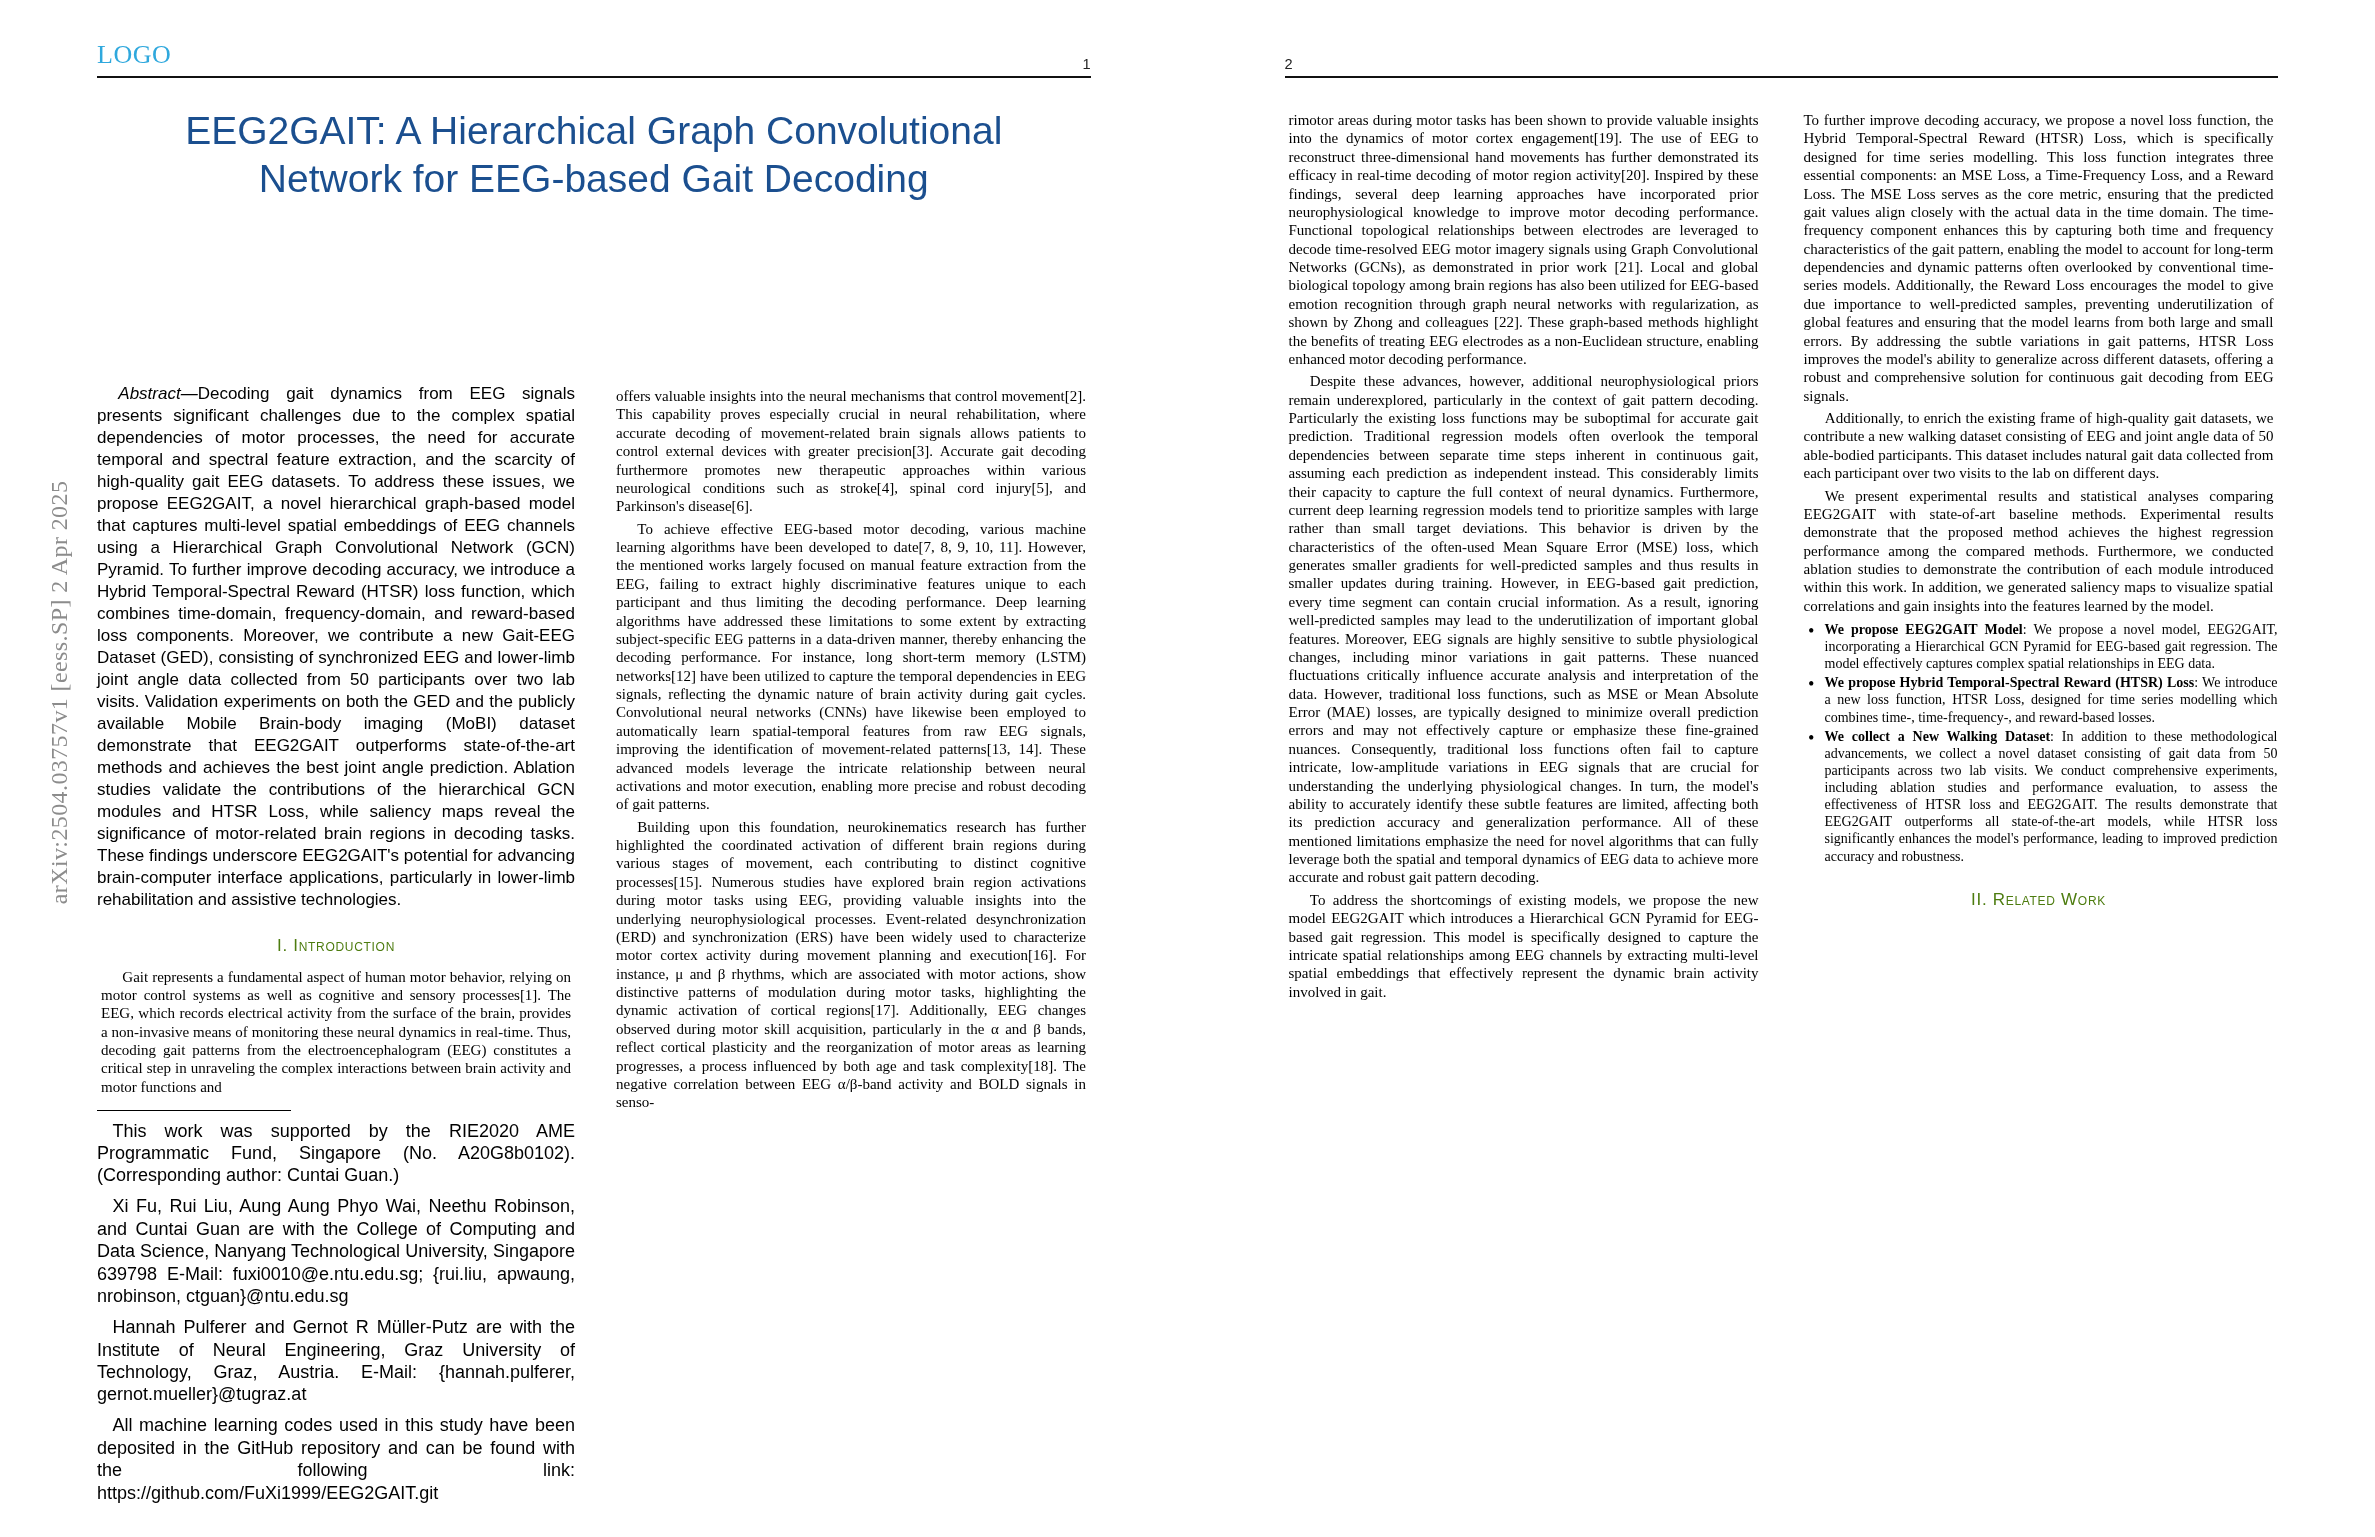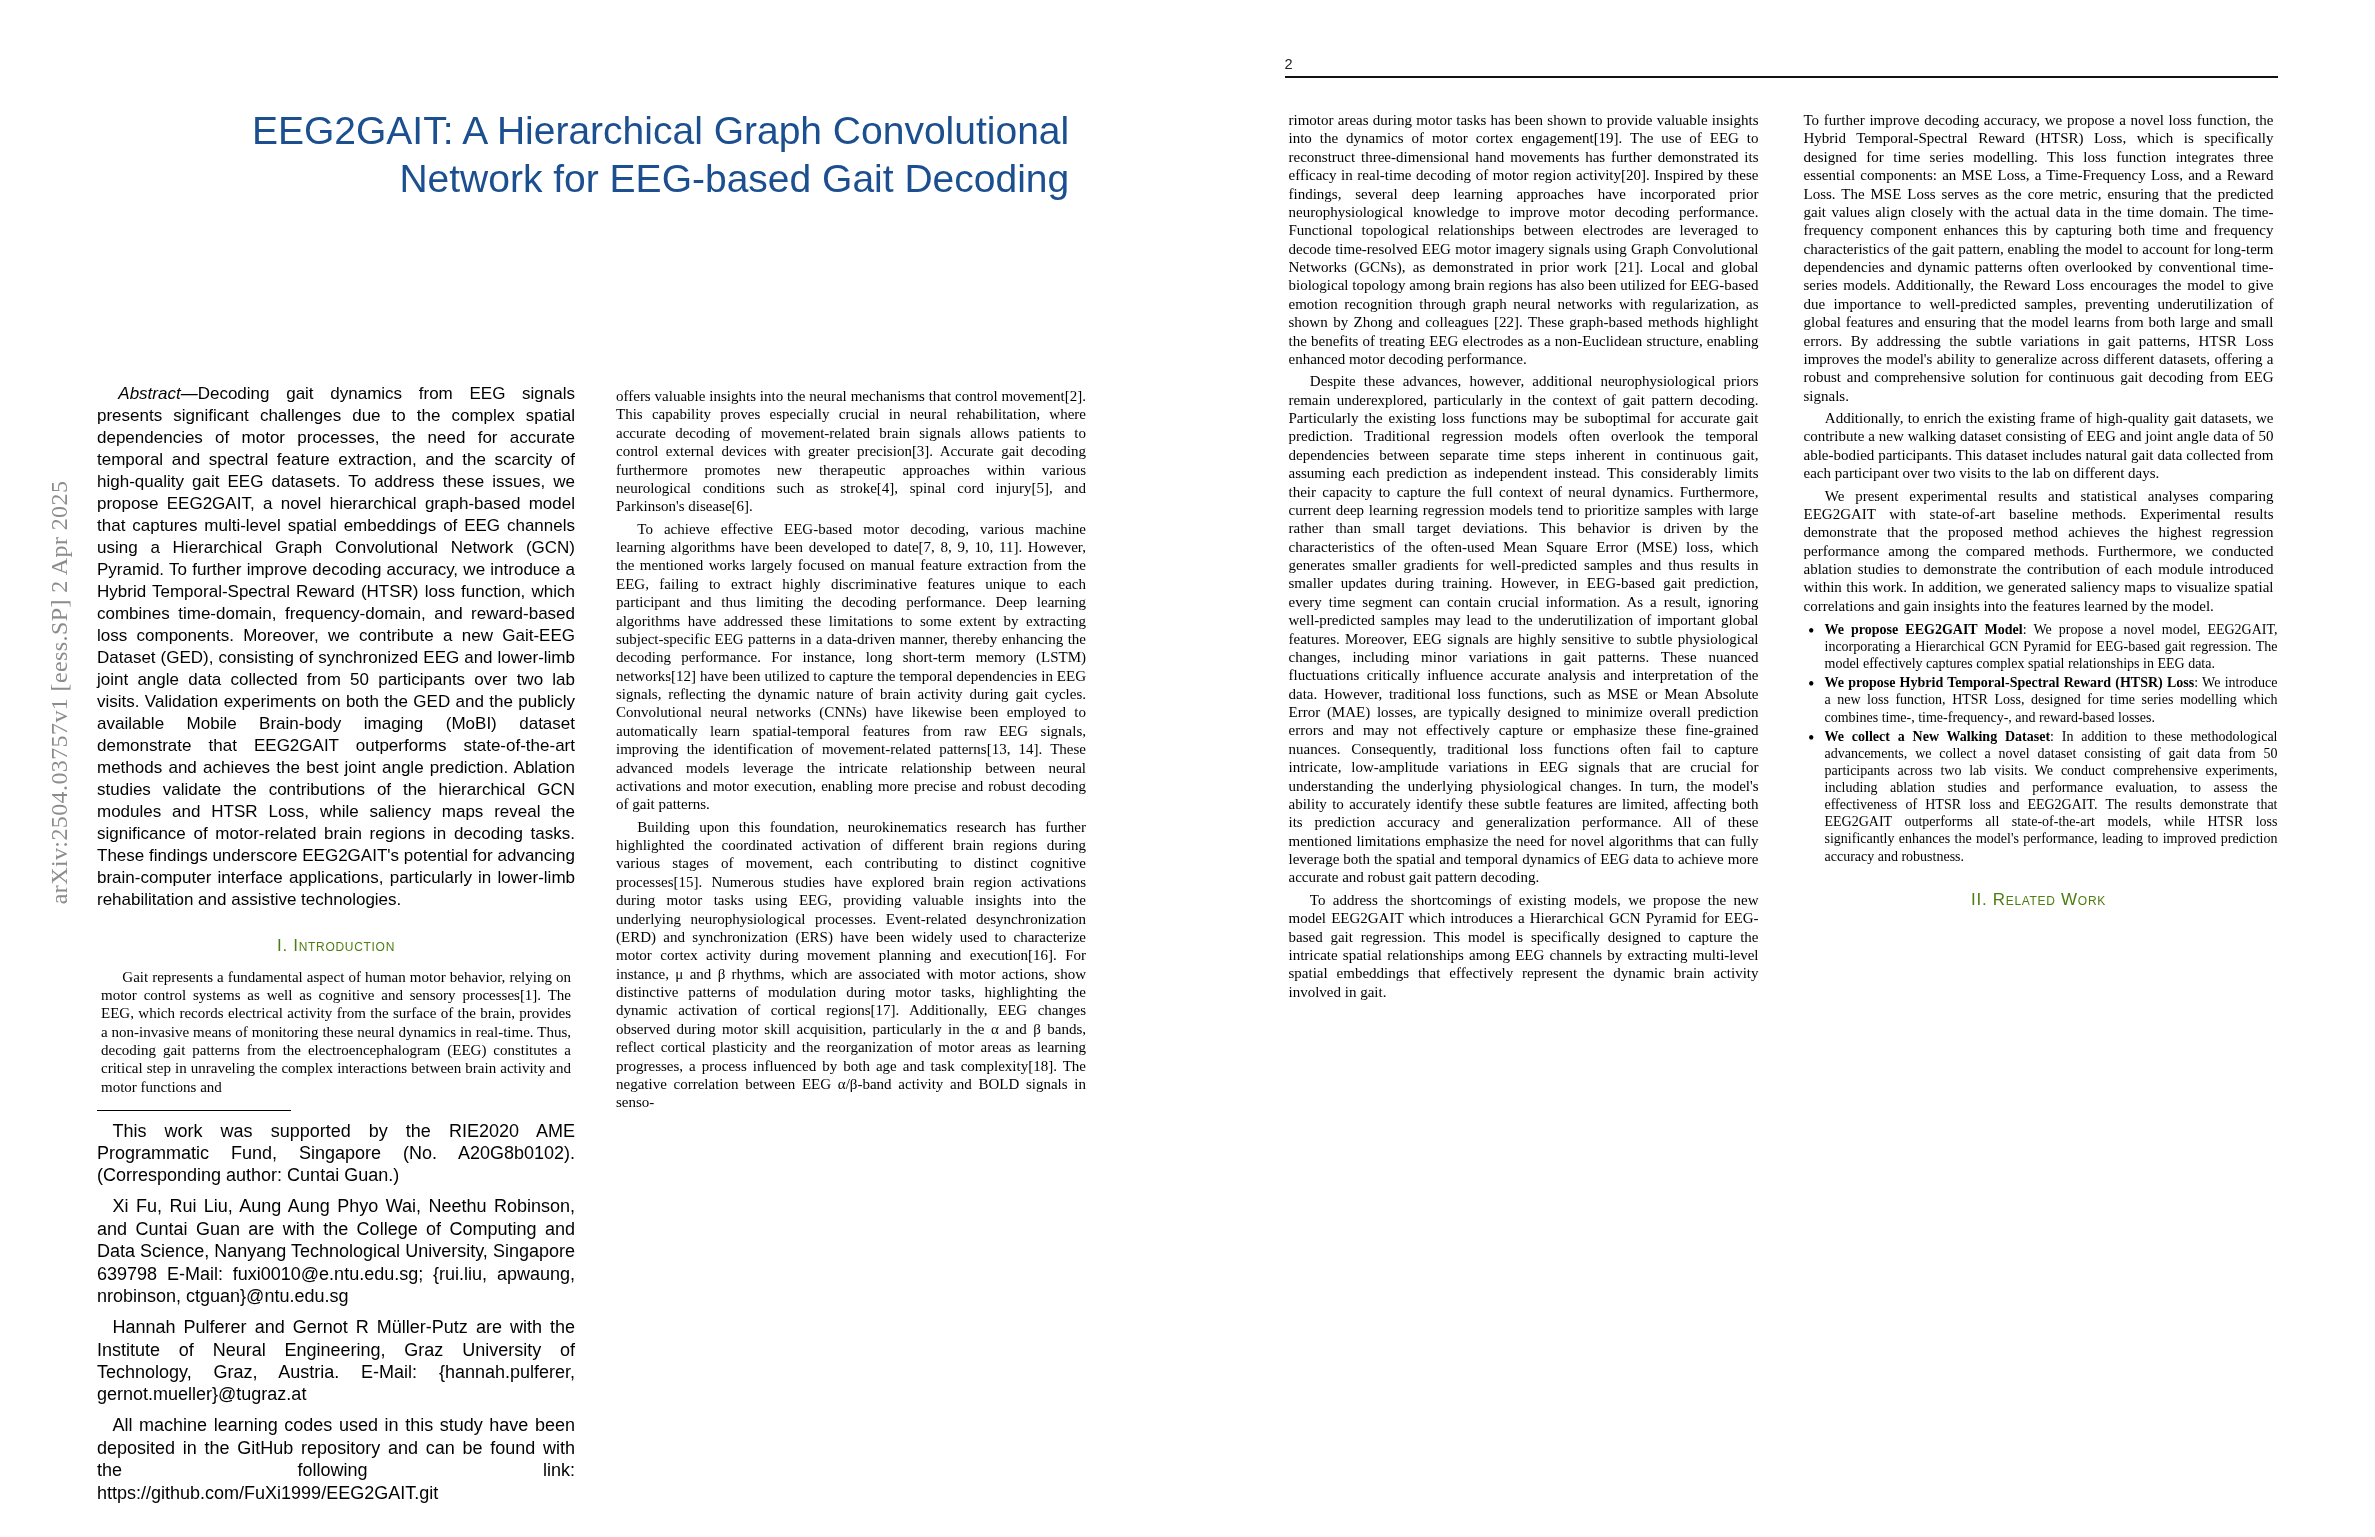--- a/index.html
+++ b/index.html
@@ -91,21 +91,21 @@
     position: absolute;
     left: 97px;
     right: 97px;
     top: 107px;
   }
   .paper-title {
     font-family: "Liberation Sans", sans-serif;
     font-size: 39px;
     line-height: 1.23;
     color: #1b4f8f;
-    text-align: right;
+    text-align: center;
     font-weight: 400;
     margin: 0 21.3px;
   }
   .authors {
     margin-top: 25px;
     font-family: "Liberation Sans", sans-serif;
     font-size: 20px;
     line-height: 1.42;
     color: #000;
     text-align: center;
@@ -215,20 +215,25 @@
 </style>
 </head>
 <body>
 
 <div class="spread">
 
   <div class="page">
 
     <div class="arxiv-stamp">arXiv:2504.03757v1  [eess.SP]  2 Apr 2025</div>
 
+    <div class="page-head">
+      <div class="logo-mark">LOGO</div>
+      <div class="folio-right">1</div>
+      <div class="rule"></div>
+    </div>
 
     <div class="title-block">
       <h1 class="paper-title">EEG2GAIT: A Hierarchical Graph Convolutional Network for EEG-based Gait Decoding</h1>
     </div>
 
     <div class="cols">
 
       <div class="col">
         <p class="abstract"><span class="lead">Abstract—</span><span>Decoding gait dynamics from EEG signals presents significant challenges due to the complex spatial dependencies of motor processes, the need for accurate temporal and spectral feature extraction, and the scarcity of high-quality gait EEG datasets. To address these issues, we propose EEG2GAIT, a novel hierarchical graph-based model that captures multi-level spatial embeddings of EEG channels using a Hierarchical Graph Convolutional Network (GCN) Pyramid. To further improve decoding accuracy, we introduce a Hybrid Temporal-Spectral Reward (HTSR) loss function, which combines time-domain, frequency-domain, and reward-based loss components. Moreover, we contribute a new Gait-EEG Dataset (GED), consisting of synchronized EEG and lower-limb joint angle data collected from 50 participants over two lab visits. Validation experiments on both the GED and the publicly available Mobile Brain-body imaging (MoBI) dataset demonstrate that EEG2GAIT outperforms state-of-the-art methods and achieves the best joint angle prediction. Ablation studies validate the contributions of the hierarchical GCN modules and HTSR Loss, while saliency maps reveal the significance of motor-related brain regions in decoding tasks. These findings underscore EEG2GAIT's potential for advancing brain-computer interface applications, particularly in lower-limb rehabilitation and assistive technologies.</span></p>
 

